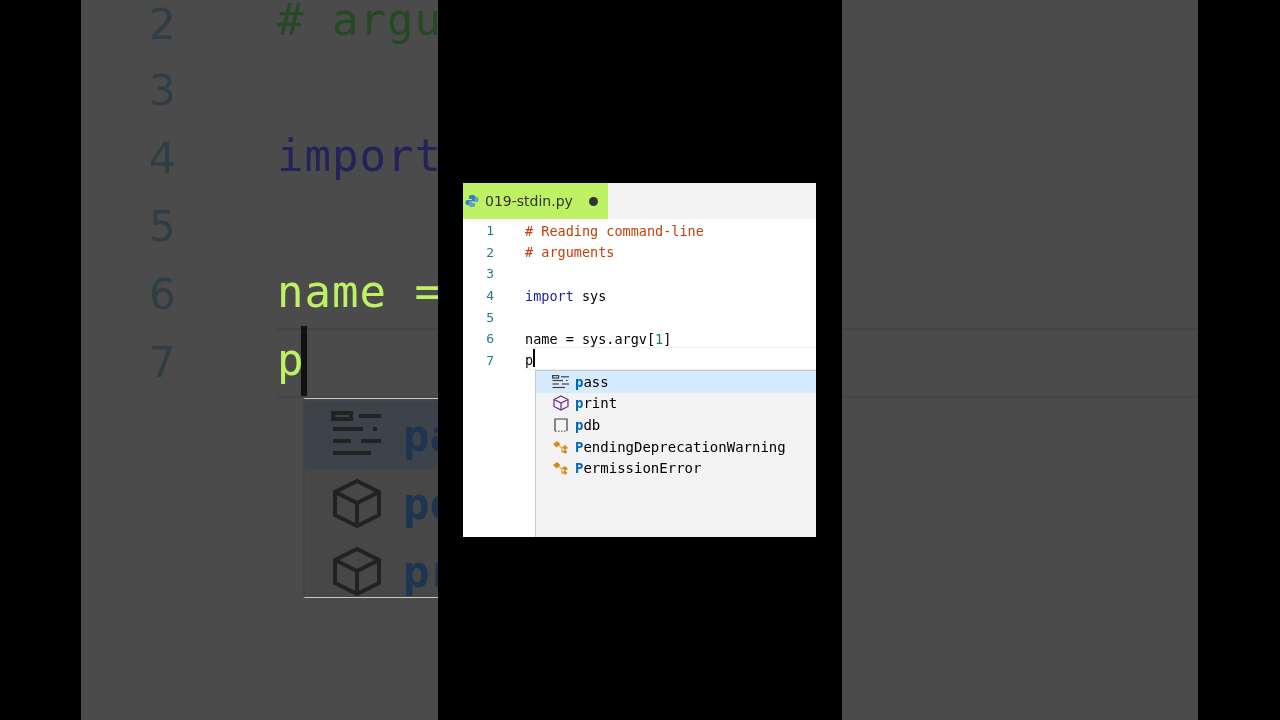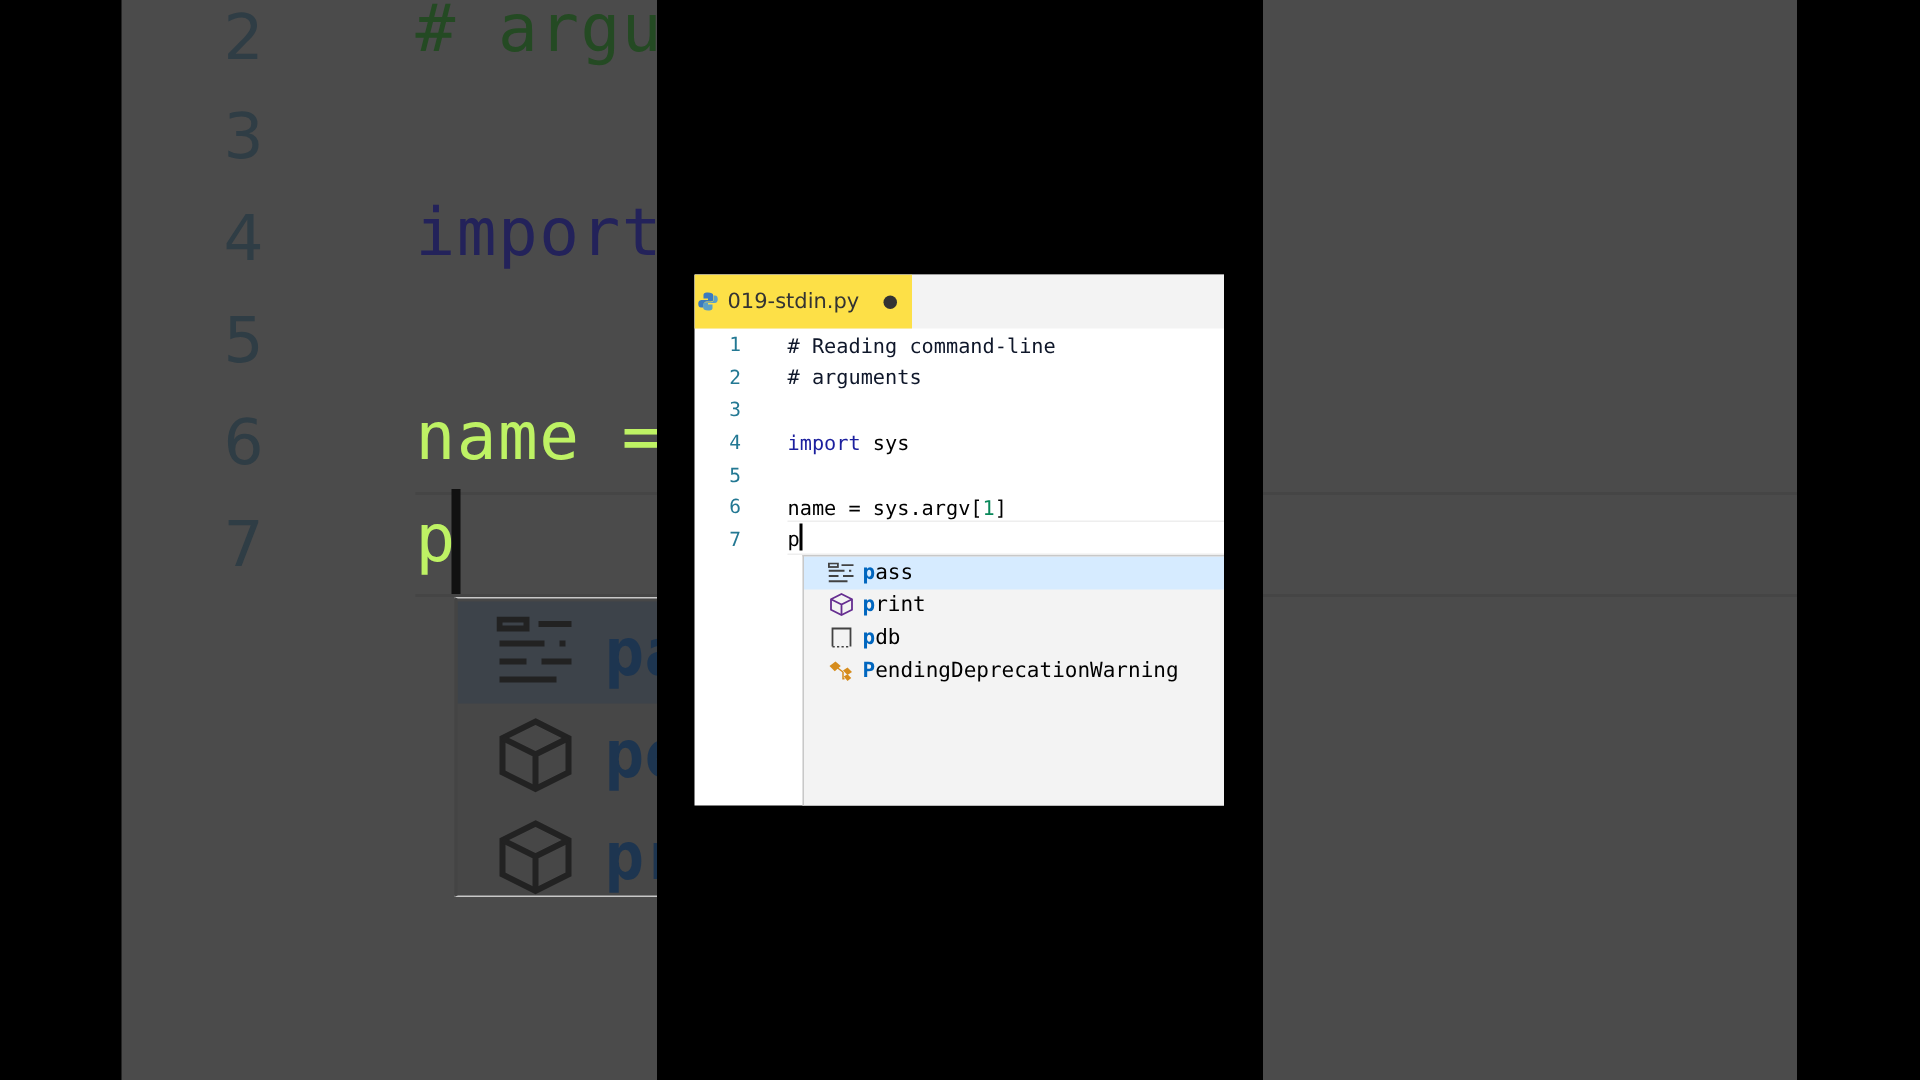--- a/index.html
+++ b/index.html
@@ -36,32 +36,32 @@
 
   .center-black { position: absolute; left: 438px; top: 0; width: 404px; height: 720px; background: #000; }
 
   
   .editor {
     position: absolute; left: 463px; top: 183px; width: 353px; height: 354px;
     background: #fff; overflow: hidden;
   }
   .tabbar { height: 36px; background: #f3f3f3; display: flex; }
   .tab {
-    width: 145px; height: 36px; background: #fde047; display: flex; align-items: center;
+    width: 145px; height: 36px; background: #bef264; display: flex; align-items: center;
     padding-left: 2px; gap: 6px; font-family: "DejaVu Sans", sans-serif; font-size: 14px; color: #333;
   }
   .tab .py-icon { width: 14px; height: 14px; position: relative; }
   .tab .title { flex: 0 0 auto; }
   .tab .dirty { width: 9px; height: 9px; border-radius: 50%; background: #333; margin-left: 10px; }
 
   .code-area { position: relative; height: 318px; }
   .line { position: absolute; left: 0; right: 0; height: 21.6px; display: flex; align-items: center; font-size: 13.5px; }
   .ln { width: 31px; text-align: right; color: #237893; font-size: 13px; }
   .src { position: absolute; left: 62px; white-space: pre; color: #000; }
-  .c-comment { color: #0f172a; }
+  .c-comment { color: #c2410c; }
   .c-kw { color: #0000ff; color: #1b1f9e; }
   .c-num { color: #09885a; }
   .current-line { position: absolute; left: 62px; right: 0; top: 128px; height: 23px; border-top: 1px solid #eee; border-bottom: 1px solid #eee; }
   .caret { position: absolute; left: 70px; top: 130px; width: 2px; height: 18px; background: #000; }
 
   .suggest {
     position: absolute; left: 72px; top: 151px; width: 282px; height: 200px;
     background: #f3f3f3; border: 1px solid #c8c8c8; border-right: none; overflow: hidden;
   }
   .sg-row {
@@ -216,15 +216,28 @@
               <g fill="#d68c1c">
                 <path d="M1 5 L5 2 L8.5 5 L4.5 8.5 Z"></path>
                 <path d="M10 8 L13 6 L16 9 L13 11 Z"></path>
                 <path d="M10.5 12 L13 10.5 L15.5 13 L13 15 Z"></path>
               </g>
               <path d="M6 6 L10 9 M10 9 L10 13.5 L11 13.5" stroke="#d68c1c" stroke-width="1" fill="none"></path>
             </svg>
         </span>
         <span><span class="hl">P</span><span>endingDeprecationWarning</span></span>
       </div>
+      <div class="sg-row">
+        <span class="ic">
+          <svg width="18" height="16" viewBox="0 0 18 16">
+              <g fill="#d68c1c">
+                <path d="M1 5 L5 2 L8.5 5 L4.5 8.5 Z"></path>
+                <path d="M10 8 L13 6 L16 9 L13 11 Z"></path>
+                <path d="M10.5 12 L13 10.5 L15.5 13 L13 15 Z"></path>
+              </g>
+              <path d="M6 6 L10 9 M10 9 L10 13.5 L11 13.5" stroke="#d68c1c" stroke-width="1" fill="none"></path>
+            </svg>
+        </span>
+        <span><span class="hl">P</span><span>ermissionError</span></span>
+      </div>
     </div>
   </div>
 </div>
 
 </body></html>

